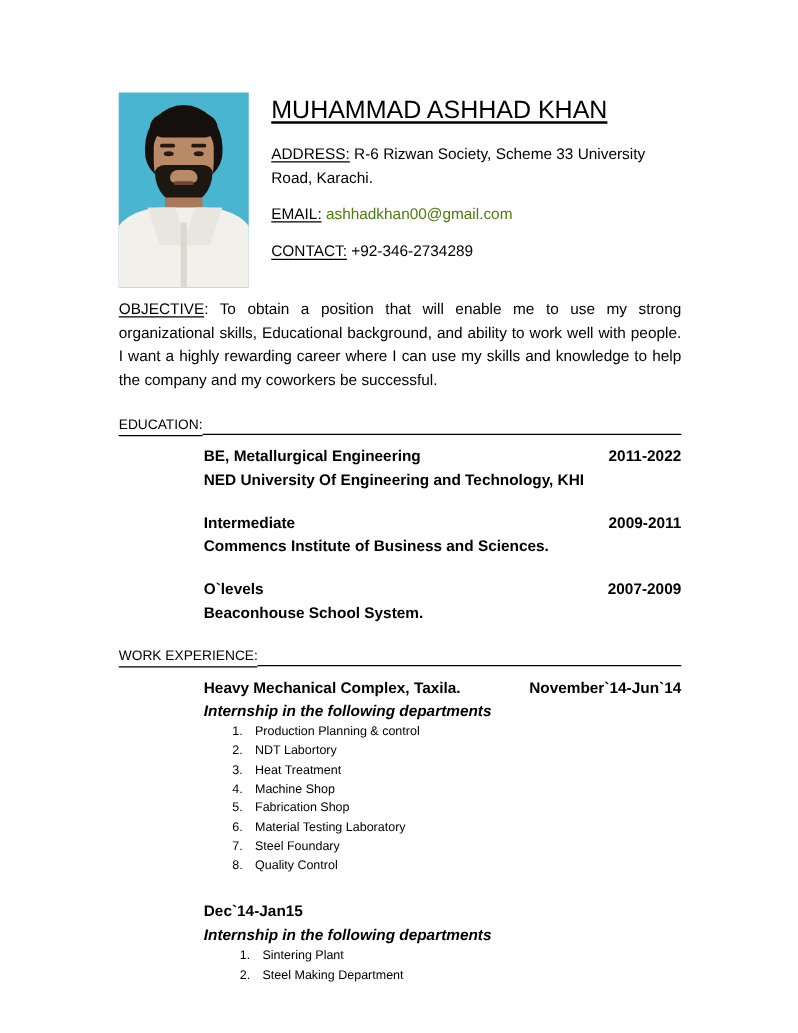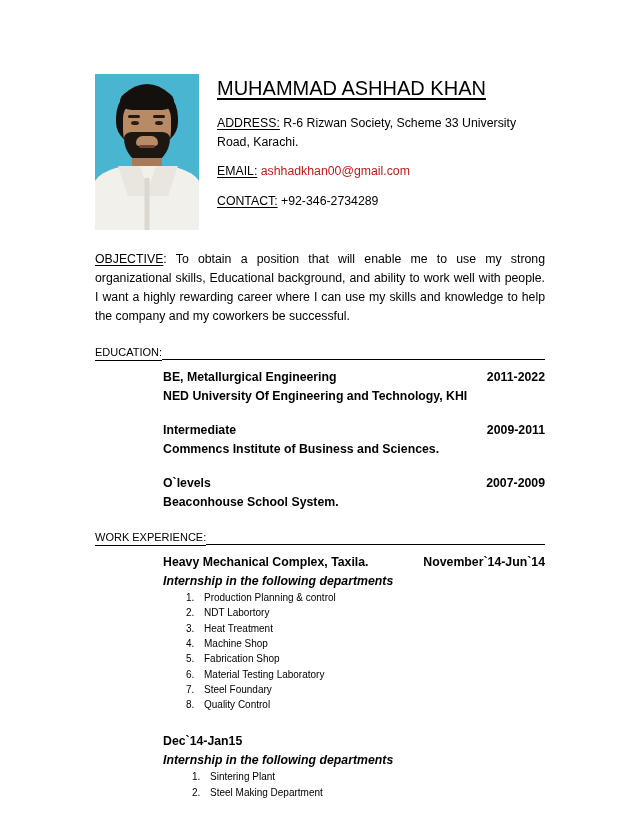--- a/index.html
+++ b/index.html
@@ -152,30 +152,30 @@
   .contact-line {
     font-size: 12.3px;
     line-height: 1.52;
     margin-bottom: 11px;
   }
   .contact-line .lbl {
     text-decoration: underline;
     text-underline-offset: 2px;
   }
   .email-link {
-    color: #b91c1c;
+    color: #4d7c0f;
     text-decoration: none;
   }
 
   
   .objective {
     font-size: 12.3px;
     line-height: 1.55;
     text-align: justify;
-    margin-top: 20px;
+    margin-top: 8px;
   }
   .objective .lbl {
     text-decoration: underline;
     text-underline-offset: 2px;
   }
 
   
   .section-head {
     display: flex;
     align-items: flex-end;

